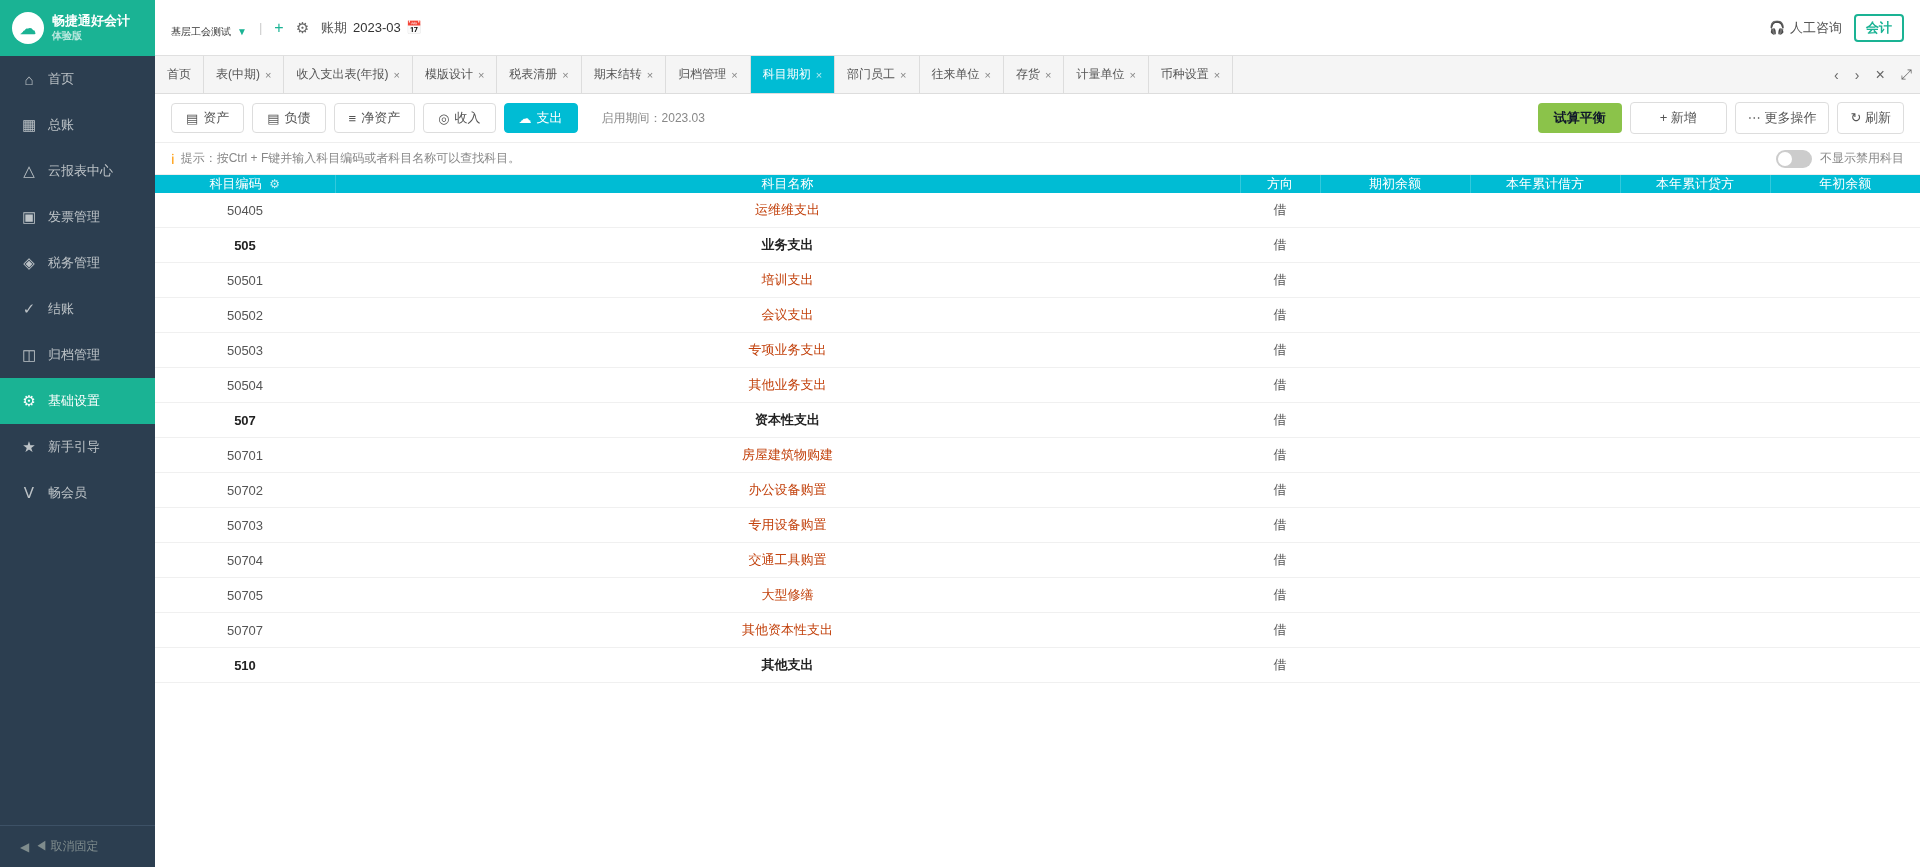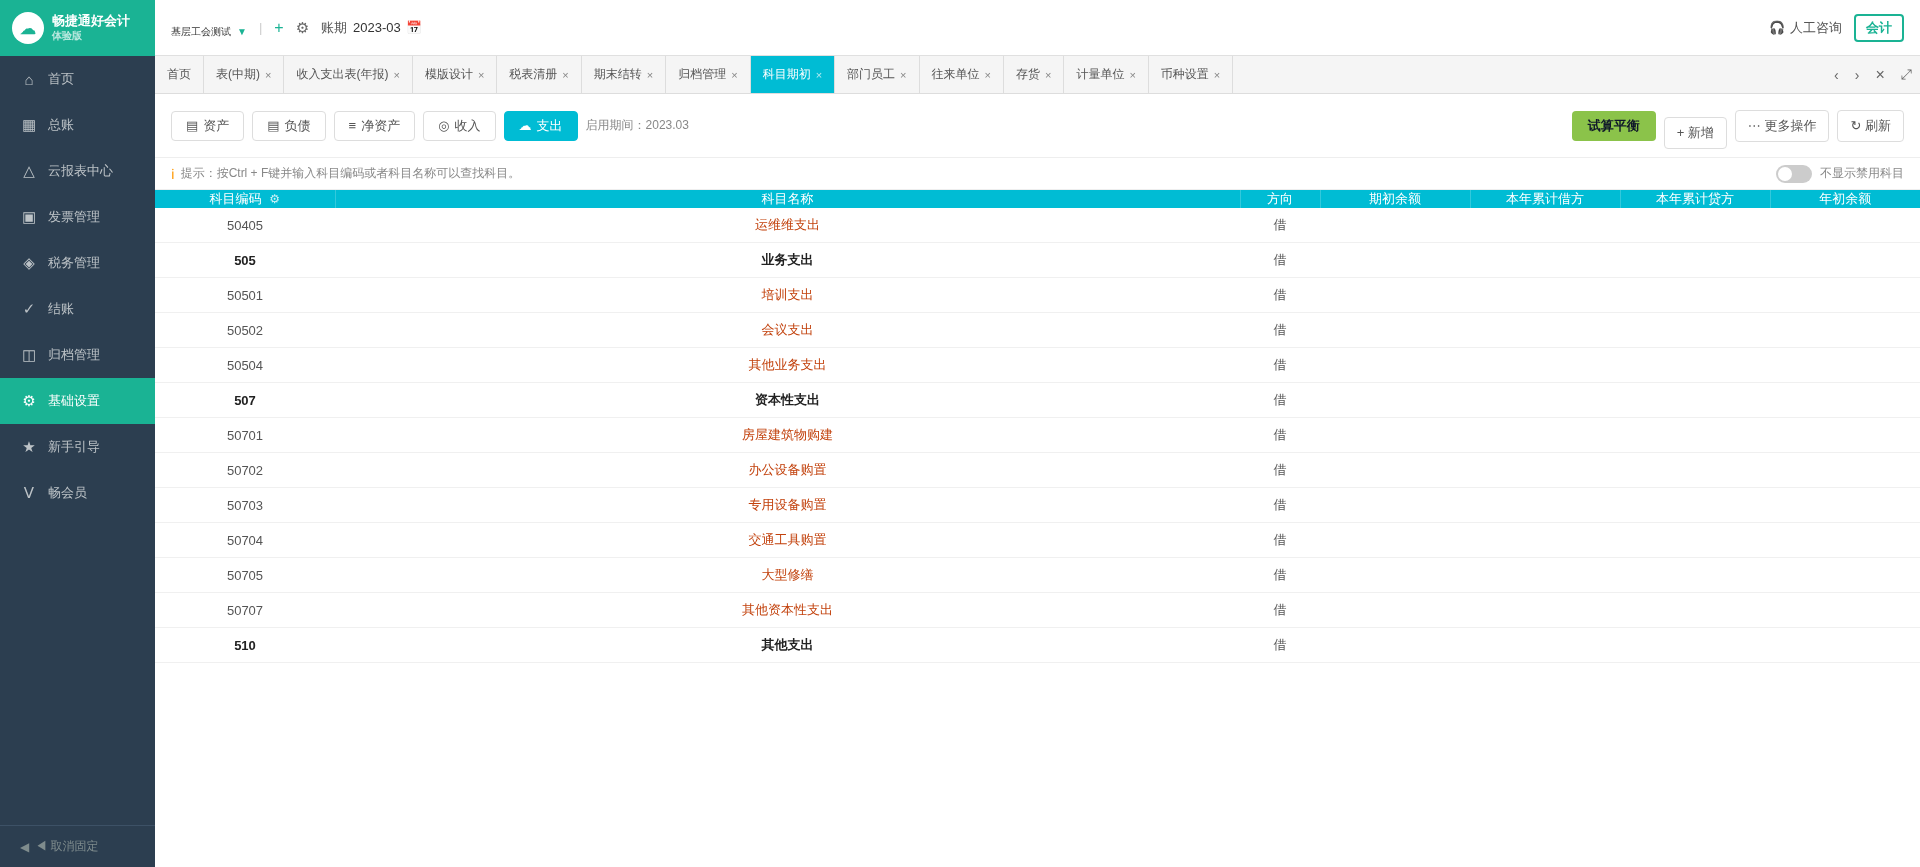--- a/index.html
+++ b/index.html
@@ -138,24 +138,24 @@
       padding: 5px 14px;
       border-radius: 4px;
       cursor: pointer;
       font-size: 13px;
       color: #555;
       background: white;
       border: 1px solid #ddd;
     }
     .sub-tab.active { background: #00bcd4; color: white; border-color: #00bcd4; }
     .sub-tab-icon { font-size: 13px; }
-    .period-info { font-size: 12px; color: #888; }
+    .period-info { margin-left: 16px; font-size: 12px; color: #888; }
     .action-btns { margin-left: auto; display: flex; align-items: center; gap: 8px; }
     .btn-calc { background: #8bc34a; color: #0f172a; border: none; padding: 6px 16px; border-radius: 4px; cursor: pointer; font-size: 13px; font-weight: bold; }
-    .btn-add { background: white; border: 1px solid #ddd; padding: 6px 12px; border-radius: 4px; cursor: pointer; font-size: 13px; color: #555; margin-top: 15px; }
+    .btn-add { background: white; border: 1px solid #ddd; padding: 6px 29px; border-radius: 4px; cursor: pointer; font-size: 13px; color: #555; }
     .btn-more { background: white; border: 1px solid #ddd; padding: 6px 12px; border-radius: 4px; cursor: pointer; font-size: 13px; color: #555; }
     .btn-refresh { background: white; border: 1px solid #ddd; padding: 6px 12px; border-radius: 4px; cursor: pointer; font-size: 13px; color: #555; }
 
     
     .notice-bar {
       display: flex; align-items: center;
       padding: 6px 16px;
       background: white;
       border-bottom: 1px solid #eee;
       font-size: 12px; color: #888;
@@ -461,20 +461,29 @@
           <tr>
     <td class="td-code" style="">50502</td>
     <td class="td-name" style="">会议支出</td>
     <td class="td-dir">借</td>
     <td class="td-num"></td>
     <td class="td-num"></td>
     <td class="td-num"></td>
     <td class="td-num"></td>
   </tr>
           <tr>
+    <td class="td-code" style="">50503</td>
+    <td class="td-name" style="">专项业务支出</td>
+    <td class="td-dir">借</td>
+    <td class="td-num"></td>
+    <td class="td-num"></td>
+    <td class="td-num"></td>
+    <td class="td-num"></td>
+  </tr>
+          <tr>
     <td class="td-code" style="">50504</td>
     <td class="td-name" style="">其他业务支出</td>
     <td class="td-dir">借</td>
     <td class="td-num"></td>
     <td class="td-num"></td>
     <td class="td-num"></td>
     <td class="td-num"></td>
   </tr>
           <tr>
     <td class="td-code" style="font-weight:bold; color:#222;">507</td>

